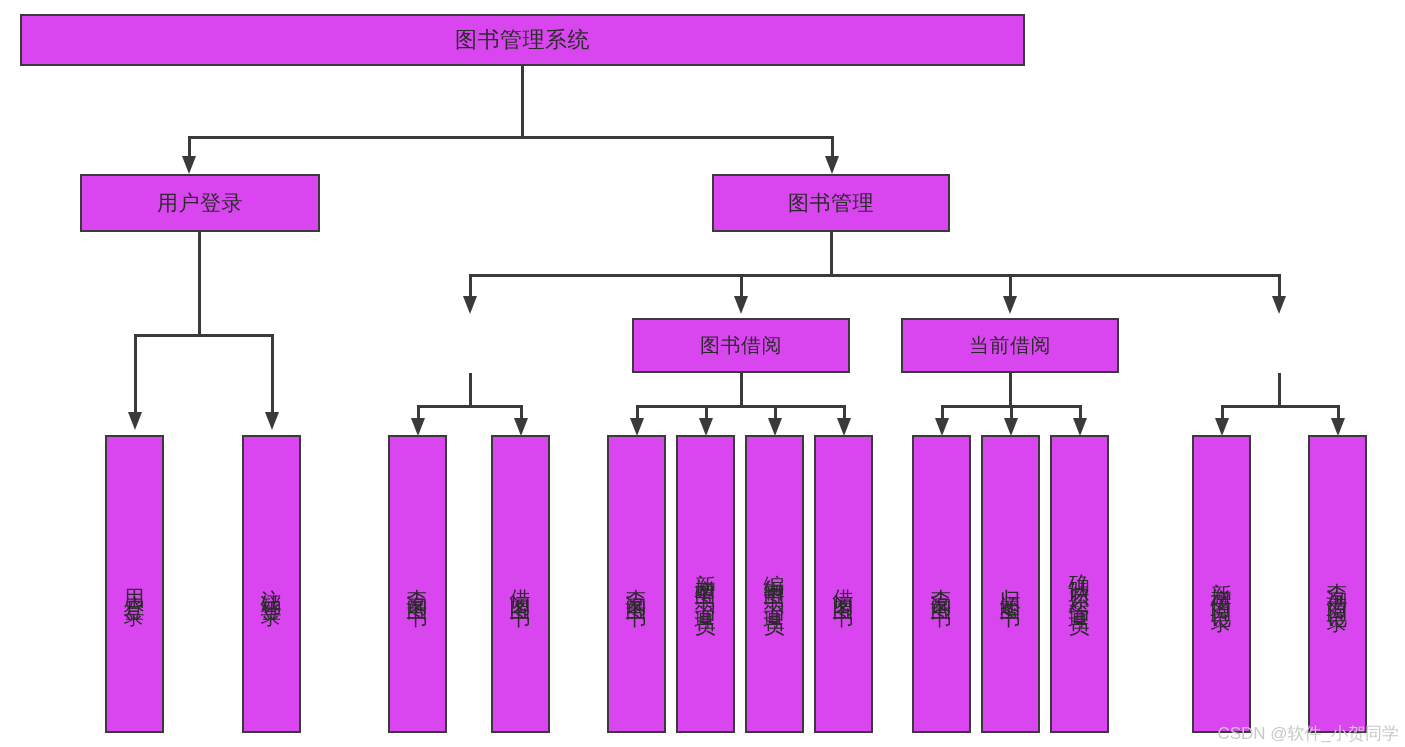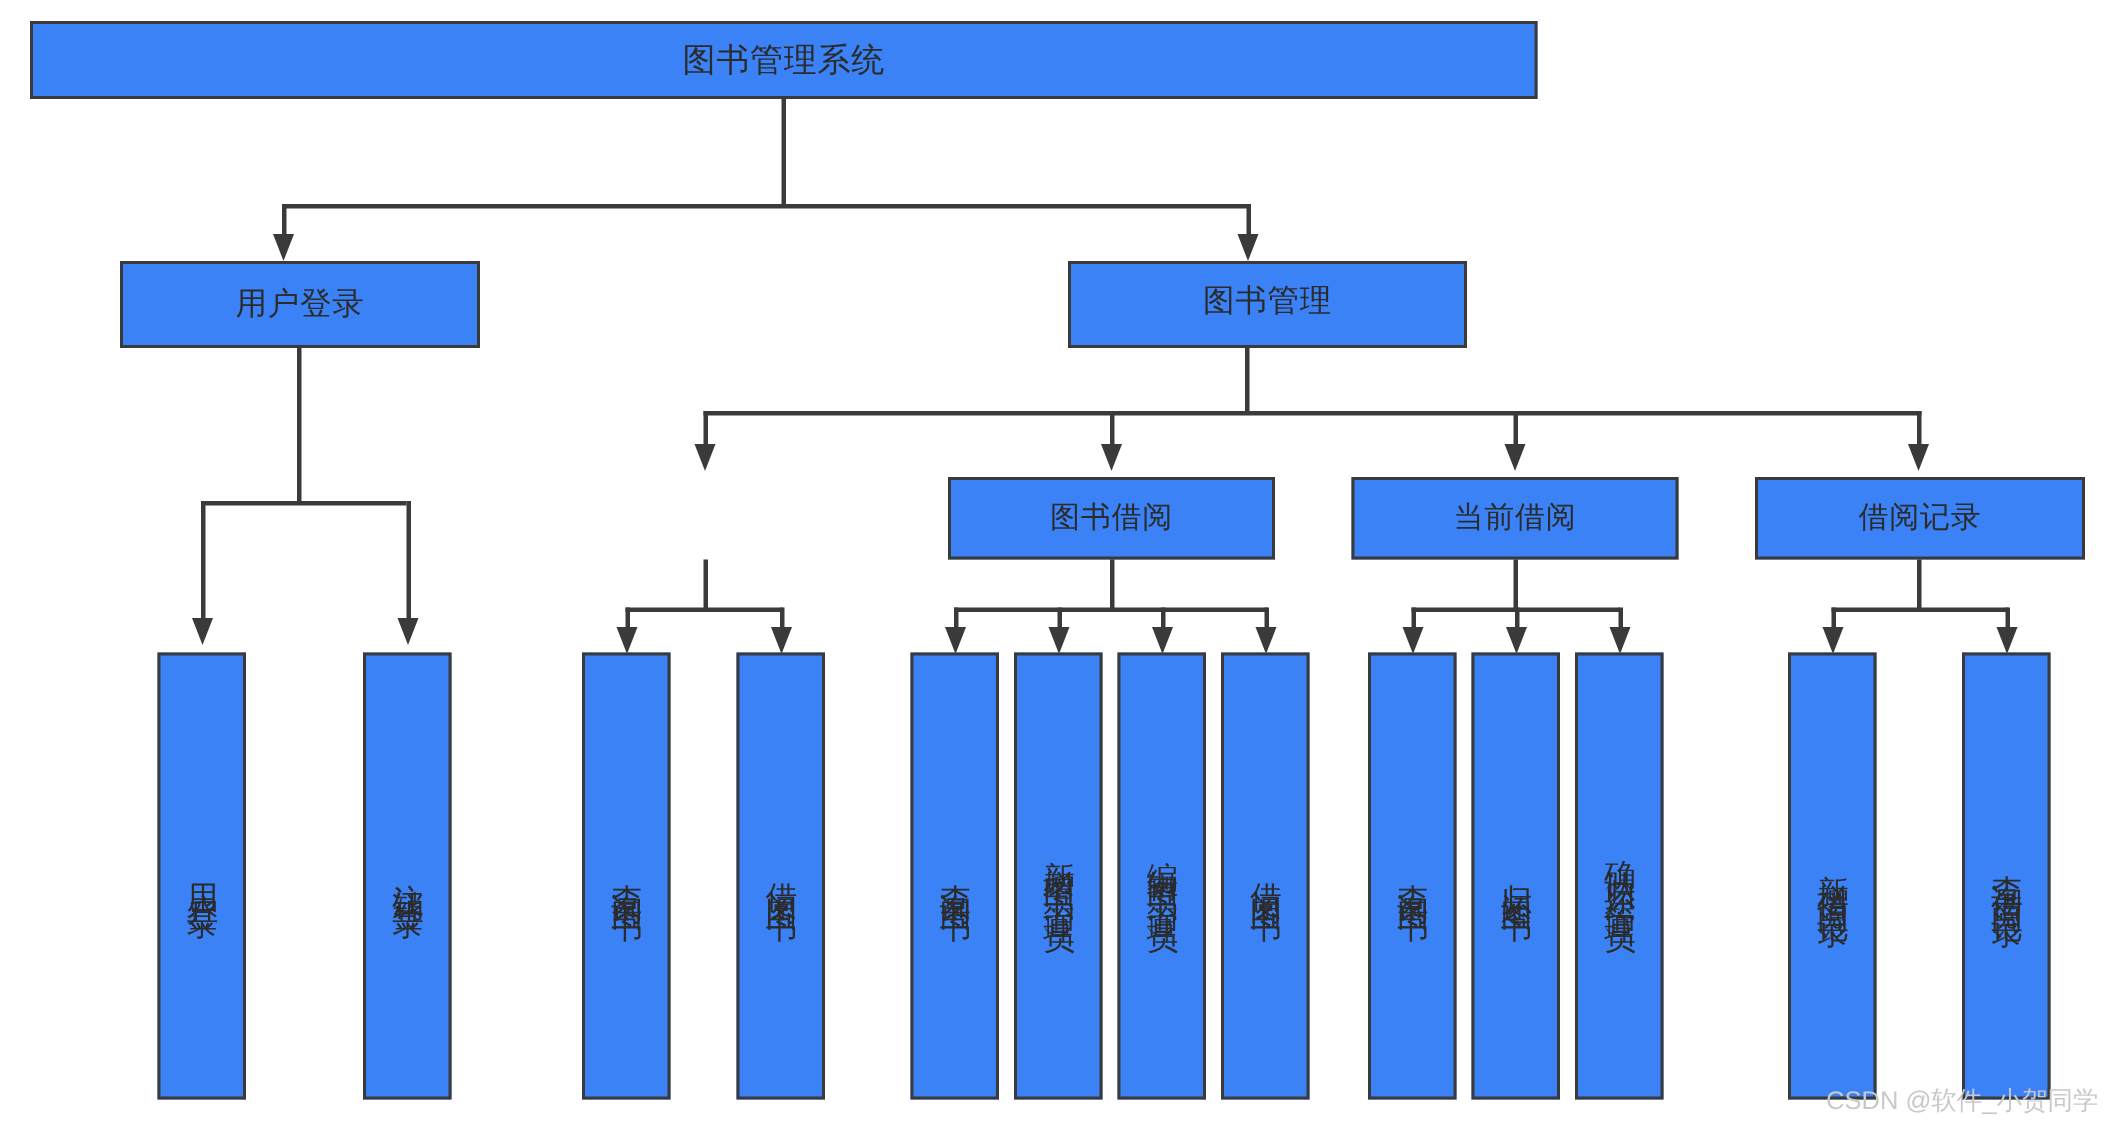--- a/index.html
+++ b/index.html
@@ -16,21 +16,21 @@
     width: 1405px;
     height: 747px;
     background: #ffffff;
     overflow: hidden;
   }
 
   
   .node {
     position: absolute;
     box-sizing: border-box;
-    background: #3b82f6;
+    background: #d946ef;
     border: 2.5px solid #3a3a3a;
     display: flex;
     align-items: center;
     justify-content: center;
     color: #2b2b2b;
     letter-spacing: 0.5px;
   }
   .node .label {
     display: block;
     text-align: center;
@@ -102,21 +102,21 @@
   <div class="lineV" style="left:188px; top:136px; height:32px;"></div>
   <div class="arrow" style="left:182px; top:156px;"></div>
 
   <div class="lineV" style="left:831px; top:136px; height:32px;"></div>
   <div class="arrow" style="left:825px; top:156px;"></div>
 
   <div class="node lvl1" style="left:80px; top:174px; width:240px; height:58px;">
     <span class="label">用户登录</span>
   </div>
 
-  <div class="node lvl1" style="left:712px; top:174px; width:266px; height:58px;font-family:Liberation Mono, monospace;">
+  <div class="node lvl1" style="left:712px; top:174px; width:238px; height:58px;">
     <span class="label">图书管理</span>
   </div>
 
   <div class="lineV" style="left:198px; top:232px; height:103px;"></div>
   <div class="lineH" style="left:134px; top:334px; width:137px;"></div>
 
   <div class="lineV" style="left:134px; top:334px; height:82px;"></div>
   <div class="arrow" style="left:128px; top:412px;"></div>
 
   <div class="lineV" style="left:271px; top:334px; height:82px;"></div>
@@ -139,23 +139,20 @@
 
 
   <div class="node lvl2" style="left:632px; top:318px; width:218px; height:55px;">
     <span class="label">图书借阅</span>
   </div>
 
   <div class="node lvl2" style="left:901px; top:318px; width:218px; height:55px;">
     <span class="label">当前借阅</span>
   </div>
 
-  <div class="node lvl2" style="left:1170px; top:318px; width:220px; height:55px;">
-    <span class="label">借阅记录</span>
-  </div>
 
   <div class="lineV" style="left:469px; top:373px; height:33px;"></div>
   <div class="lineH" style="left:417px; top:405px; width:105px;"></div>
   <div class="lineV" style="left:417px; top:405px; height:16px;"></div>
   <div class="arrow" style="left:411px; top:418px;"></div>
   <div class="lineV" style="left:520px; top:405px; height:16px;"></div>
   <div class="arrow" style="left:514px; top:418px;"></div>
 
   <div class="lineV" style="left:740px; top:373px; height:33px;"></div>
   <div class="lineH" style="left:636px; top:405px; width:209px;"></div>

